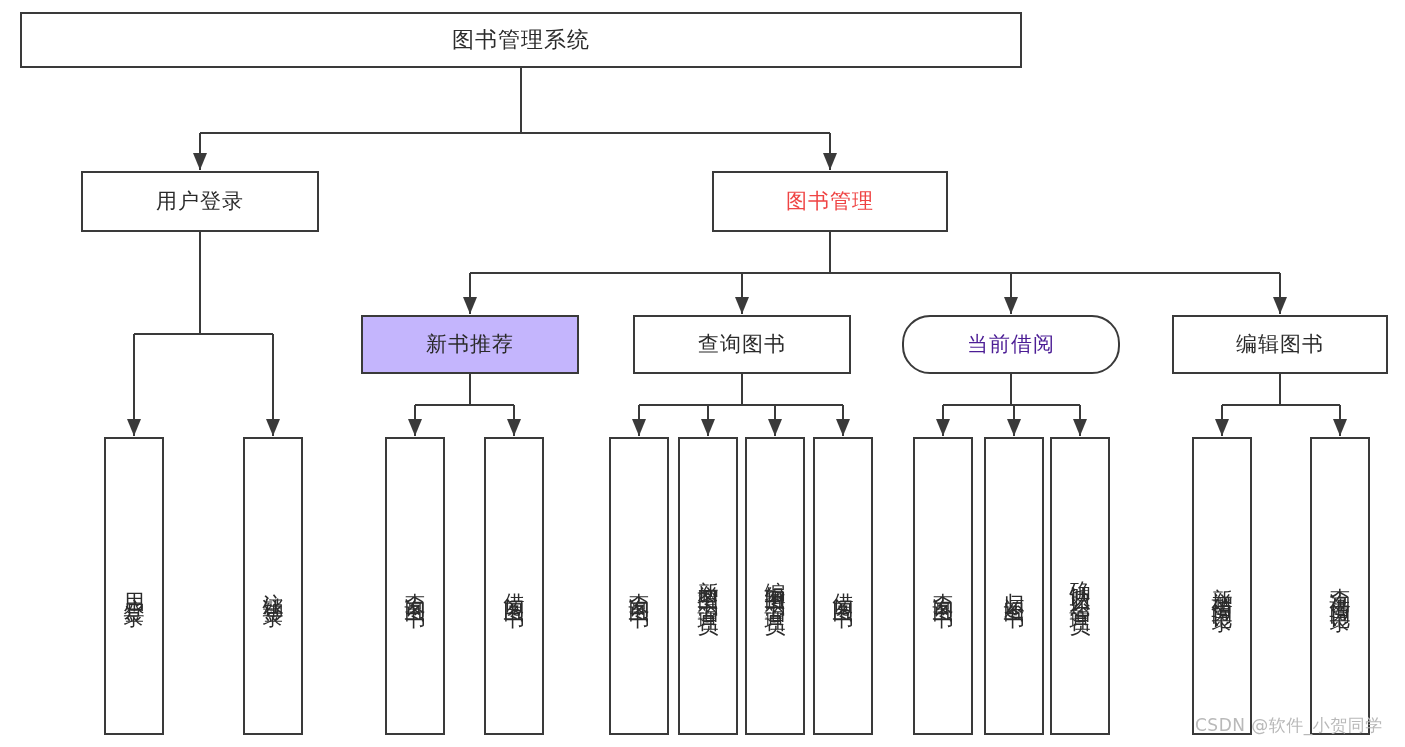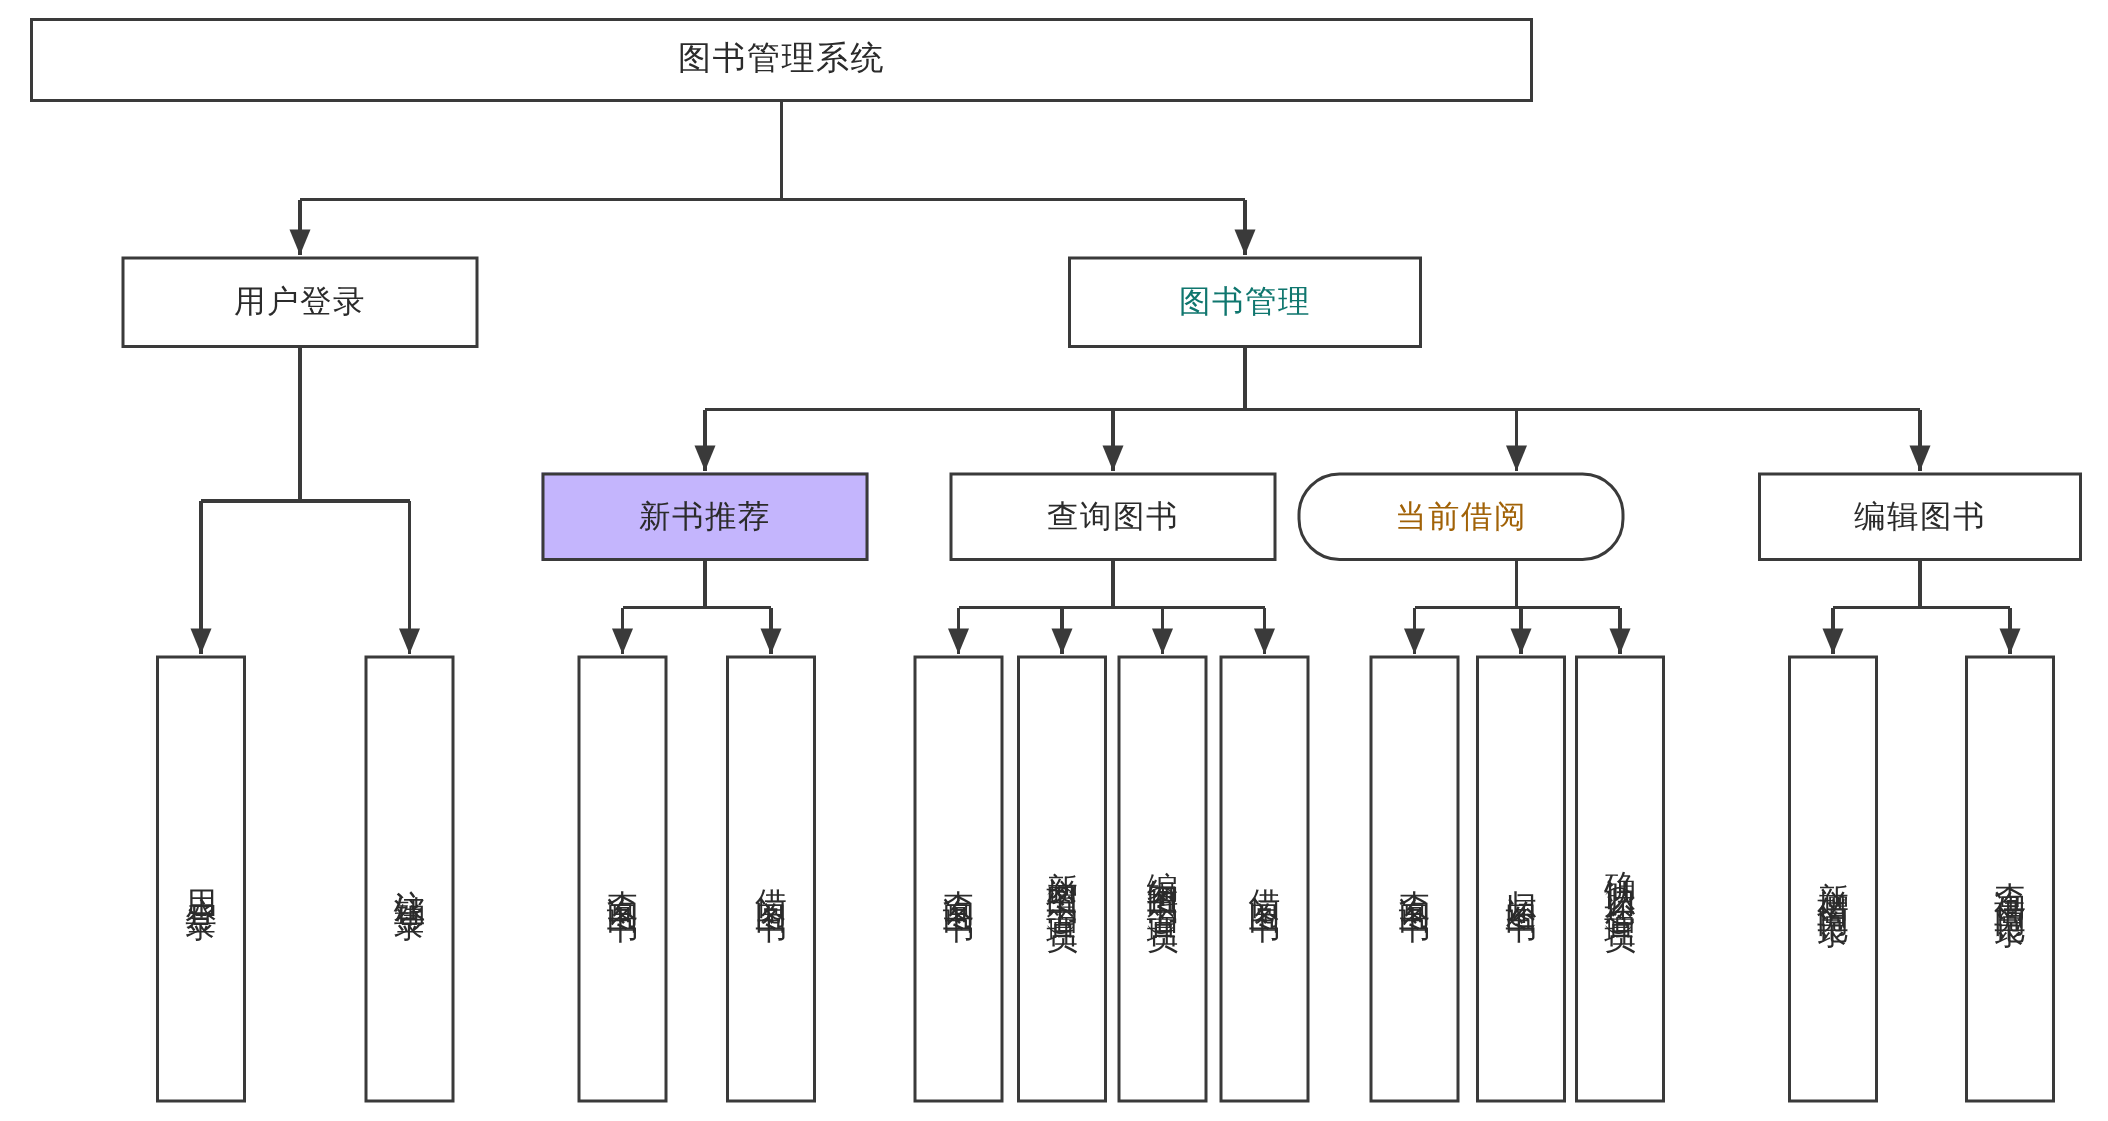--- a/index.html
+++ b/index.html
@@ -99,30 +99,30 @@
       <line x1="1340" y1="405" x2="1340" y2="436" stroke="#3a3a3a" stroke-width="2.6" shape-rendering="crispEdges"></line>
       <polygon points="1333,419 1347,419 1340,436" fill="#3a3a3a"></polygon>
     </svg>
   <div id="nodes-layer">
       <div class="node horizontal root" style="left: 20px; top: 12px; width: 1002px; height: 56px; border-color: rgb(58, 58, 58); background: rgb(255, 255, 255); color: rgb(43, 43, 43);">
         <span class="label">图书管理系统</span>
       </div>
       <div class="node horizontal" style="left: 81px; top: 171px; width: 238px; height: 61px; border-color: rgb(58, 58, 58); background: rgb(255, 255, 255); color: rgb(43, 43, 43);">
         <span class="label">用户登录</span>
       </div>
-      <div class="node horizontal" style="left: 712px; top: 171px; width: 236px; height: 61px; border-color: rgb(58, 58, 58); background: rgb(255, 255, 255); color: #0f766e;">
+      <div class="node horizontal" style="left: 712px; top: 171px; width: 236px; height: 61px; border-color: rgb(58, 58, 58); background: rgb(255, 255, 255); color: #ef4444;">
         <span class="label">图书管理</span>
       </div>
       <div class="node horizontal" style="left: 361px; top: 315px; width: 218px; height: 59px; border-color: rgb(58, 58, 58); background: #c4b5fd; color: rgb(43, 43, 43);">
         <span class="label">新书推荐</span>
       </div>
       <div class="node horizontal" style="left: 633px; top: 315px; width: 218px; height: 59px; border-color: rgb(58, 58, 58); background: rgb(255, 255, 255); color: rgb(43, 43, 43);">
         <span class="label">查询图书</span>
       </div>
-      <div class="node horizontal" style="left: 865px; top: 315px; width: 218px; height: 59px; border-color: rgb(58, 58, 58); background: rgb(255, 255, 255); color: #a16207; border-radius: 28px;">
+      <div class="node horizontal" style="left: 902px; top: 315px; width: 218px; height: 59px; border-color: rgb(58, 58, 58); background: rgb(255, 255, 255); color: #4c1d95; border-radius: 28px;">
         <span class="label">当前借阅</span>
       </div>
       <div class="node horizontal" style="left: 1172px; top: 315px; width: 216px; height: 59px; border-color: rgb(58, 58, 58); background: rgb(255, 255, 255); color: rgb(43, 43, 43);">
         <span class="label">编辑图书</span>
       </div>
       <div class="node vertical" style="left: 104px; top: 437px; width: 60px; height: 298px; border-color: rgb(58, 58, 58); background: rgb(255, 255, 255); color: rgb(43, 43, 43);">
         <span class="label">用户登录</span>
       </div>
       <div class="node vertical" style="left: 243px; top: 437px; width: 60px; height: 298px; border-color: rgb(58, 58, 58); background: rgb(255, 255, 255); color: rgb(43, 43, 43);">
         <span class="label">注销登录</span>
@@ -154,13 +154,14 @@
       <div class="node vertical" style="left: 1050px; top: 437px; width: 60px; height: 298px; border-color: rgb(58, 58, 58); background: rgb(255, 255, 255); color: rgb(43, 43, 43);">
         <span class="label">确认归还（管理员）</span>
       </div>
       <div class="node vertical" style="left: 1192px; top: 437px; width: 60px; height: 298px; border-color: rgb(58, 58, 58); background: rgb(255, 255, 255); color: rgb(43, 43, 43);">
         <span class="label">新增借阅记录</span>
       </div>
       <div class="node vertical" style="left: 1310px; top: 437px; width: 60px; height: 298px; border-color: rgb(58, 58, 58); background: rgb(255, 255, 255); color: rgb(43, 43, 43);">
         <span class="label">查询借阅记录</span>
       </div>
     </div>
+  <div class="watermark">CSDN @软件_小贺同学</div>
 </div>
 
 </body></html>

